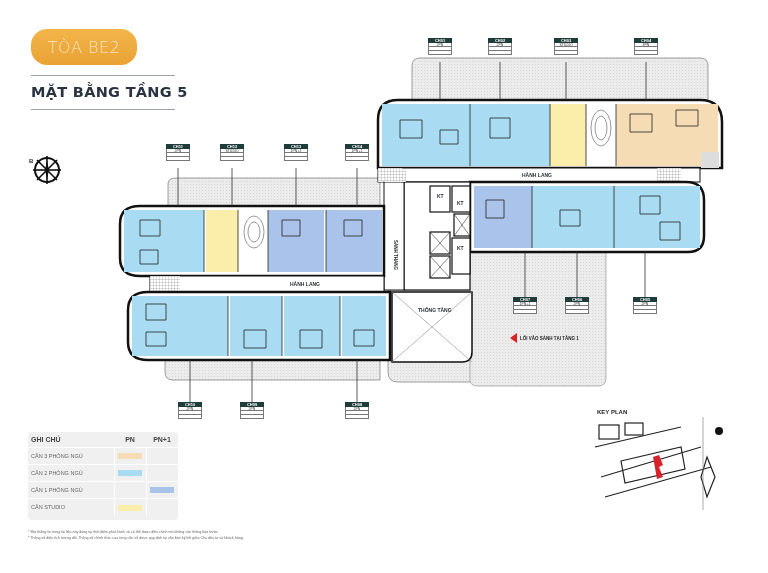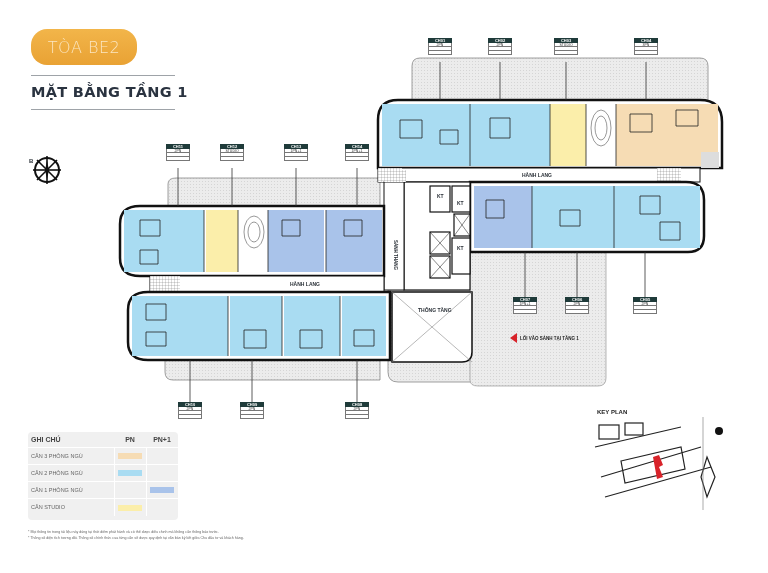--- a/index.html
+++ b/index.html
@@ -45,21 +45,21 @@
   .entrance-arrow { width: 0; height: 0; border-top: 5px solid transparent; border-bottom: 5px solid transparent; border-right: 7px solid #d8232a; }
   .entrance-text { font-size: 4.5px; font-weight: bold; color: #222; }
 
   .keyplan-title { position: absolute; left: 597px; top: 409px; font-size: 6px; font-weight: bold; color: #222; }
 </style>
 </head>
 <body>
 
 <div class="title-badge">TÒA BE2</div>
 <div class="rule" style="top:75px"></div>
-<div class="floor-title">MẶT BẰNG TẦNG 1</div>
+<div class="floor-title">MẶT BẰNG TẦNG 5</div>
 <div class="rule" style="top:109px"></div>
 
 <span class="compass-label">B</span>
 <svg class="compass" viewBox="0 0 34 34">
   <circle cx="17" cy="17" r="12" fill="none" stroke="#111" stroke-width="2"></circle>
   <g stroke="#111" stroke-width="1.6">
     <line x1="17" y1="3" x2="17" y2="31"></line>
       <line x1="3" y1="17" x2="31" y2="17"></line>
     <line x1="7" y1="7" x2="27" y2="27"></line>
       <line x1="27" y1="7" x2="7" y2="27"></line>

